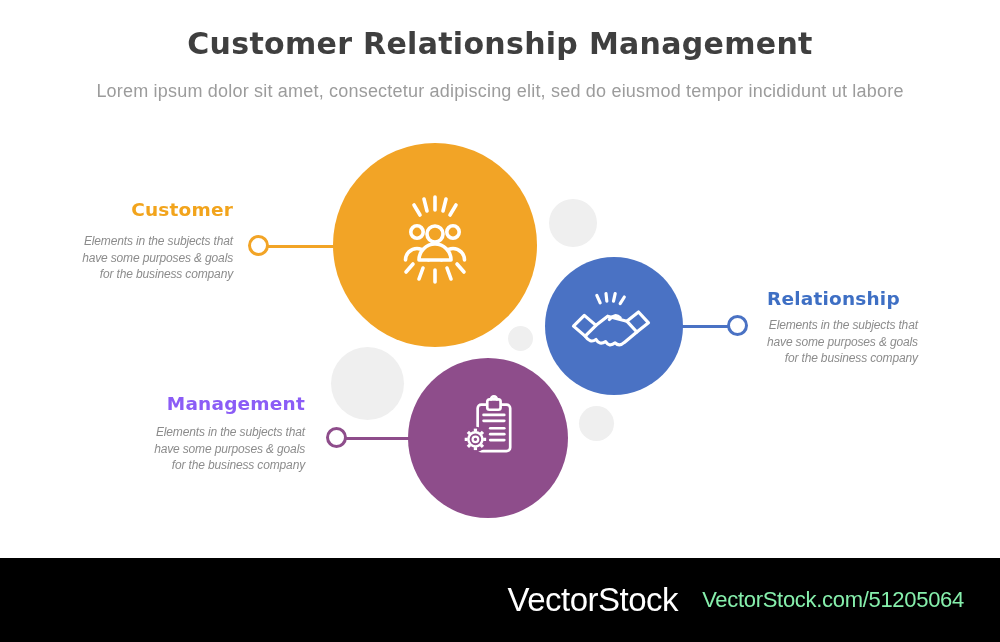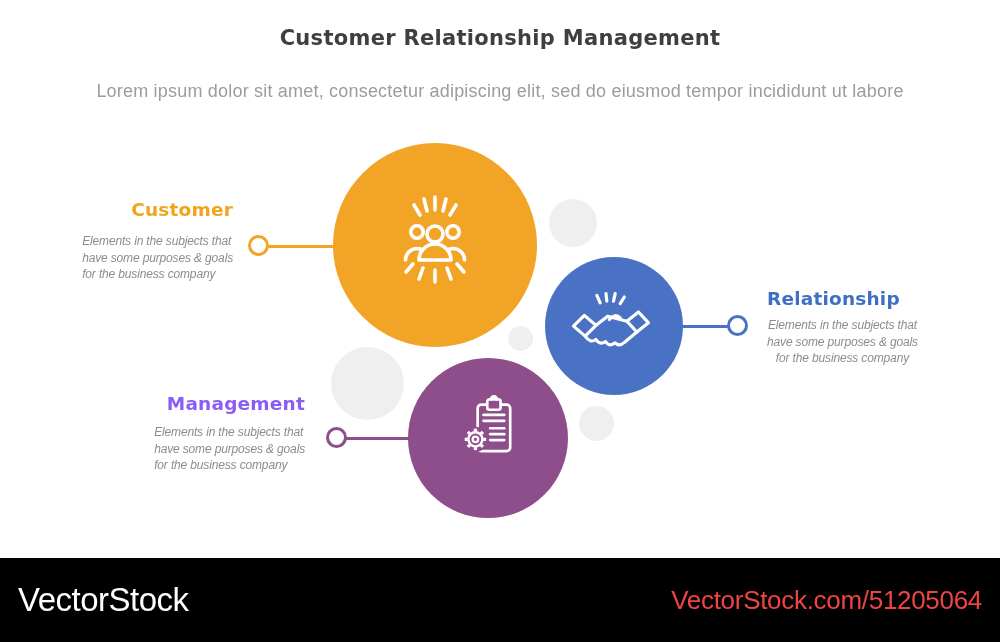--- a/index.html
+++ b/index.html
@@ -13,21 +13,21 @@
     font-family: "Liberation Sans", sans-serif;
   }
 
   
   .title {
     position: absolute;
     top: 26px; left: 0; width: 1000px;
     text-align: center;
     font-family: "DejaVu Sans", sans-serif;
     font-weight: bold;
-    font-size: 21px;
+    font-size: 30px;
     letter-spacing: 0.3px;
     color: #3f3f3f;
   }
   .subtitle {
     position: absolute;
     top: 79px; left: 0; width: 1000px;
     text-align: center;
     font-size: 18px;
     line-height: 25px;
     letter-spacing: 0.2px;
@@ -103,53 +103,54 @@
   }
   .item-desc {
     position: absolute;
     font-size: 12px;
     line-height: 16.5px;
     letter-spacing: -0.15px;
     color: #8c8c8c;
     z-index: 2;
     font-style: italic;
   }
-  .align-right { text-align: left; }
-  .align-left  { text-align: center; }
+  .align-right { text-align: right; }
+  .align-left  { text-align: right; }
 
   .label-customer { right: 767px; top: 199px; color: #f2a41c; }
   .desc-customer  { right: 767px; top: 233px; }
   .label-relationship { left: 767px; top: 288px; color: #3e6fc4; }
   .desc-relationship  { left: 767px; top: 317px; }
   .label-management { right: 695px; top: 393px; color: #8b5cf6; margin-left: 44px; }
   .desc-management  { right: 695px; top: 424px; }
 
   
   .watermark-bar {
     position: absolute;
     left: 0; top: 558px;
     width: 1000px; height: 84px;
     background: #000000;
     display: flex;
     align-items: center;
-    justify-content: space-between;
-    padding: 0 18px;
+    justify-content: flex-end;
+    padding: 0 36px;
     z-index: 5;
   }
   .wm-logo {
     color: #ffffff;
     font-size: 33px;
     font-weight: 500;
     letter-spacing: -0.5px;
   }
   .wm-url {
-    color: #ef4444;
-    font-size: 26px;
+    color: #86efac;
+    font-size: 22px;
     font-weight: 400;
     letter-spacing: -0.3px;
+    margin-left: 24px;
   }
 </style>
 </head>
 <body>
 
 <div class="canvas">
 
   <div class="title">Customer Relationship Management</div>
   <div class="subtitle">
     <div>Lorem ipsum dolor sit amet, consectetur adipiscing elit, sed do eiusmod tempor incididunt ut labore</div>

